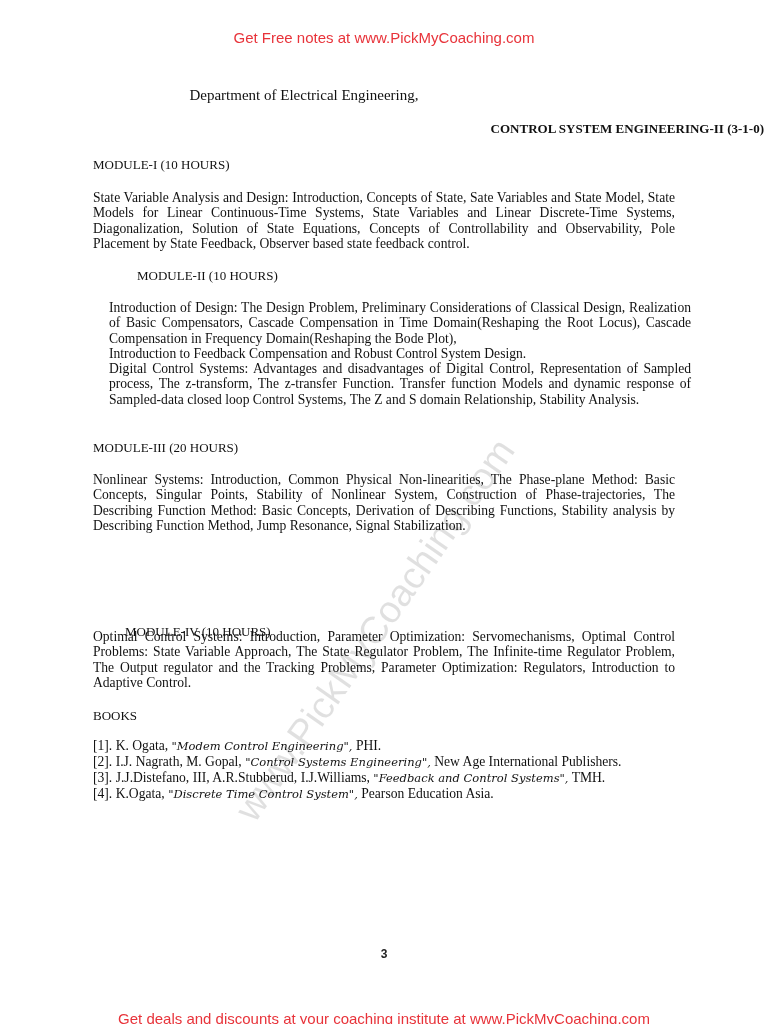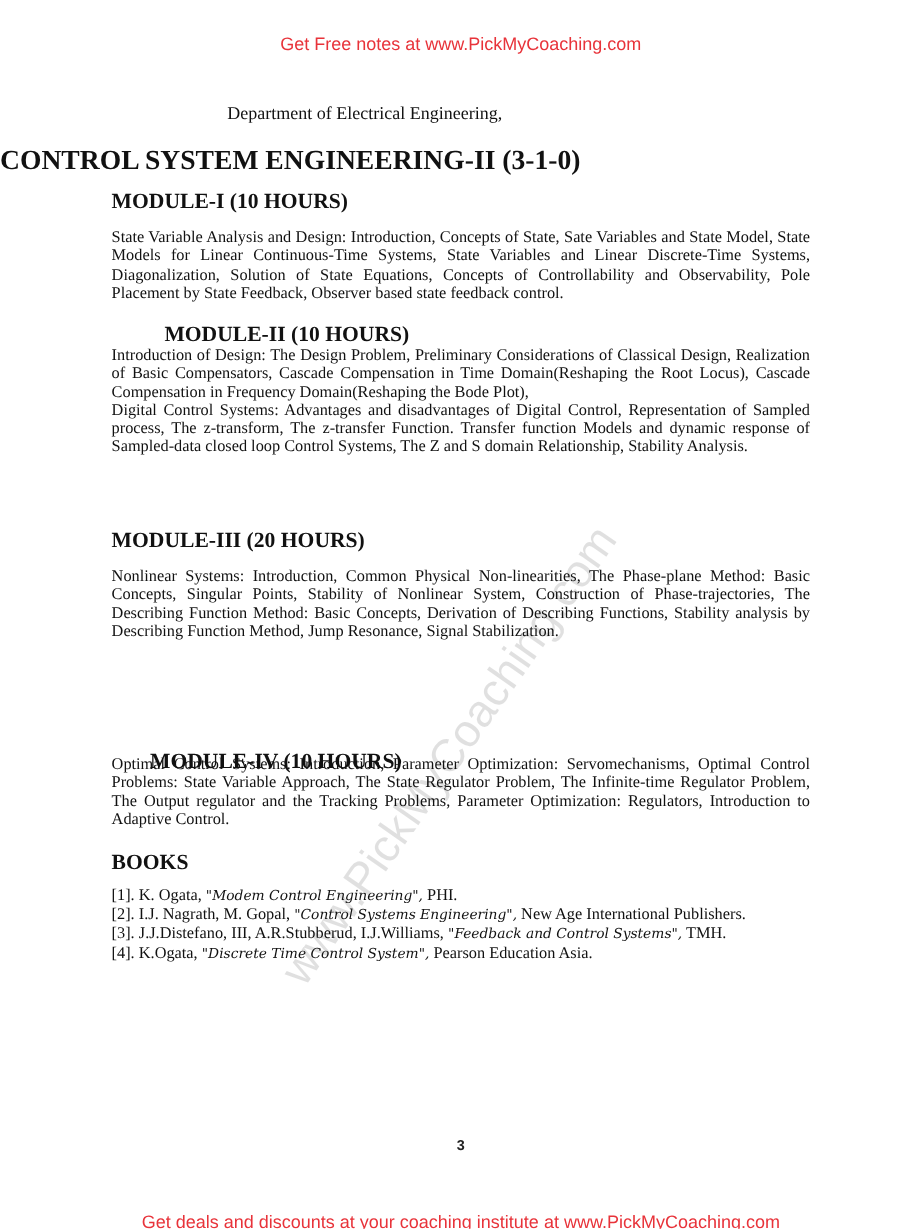--- a/index.html
+++ b/index.html
@@ -2,23 +2,23 @@
 <html><head>
   <meta charset="utf-8">
   <style>
     html, body { margin: 0; padding: 0; background: #ffffff; }
     body { width: 768px; height: 1024px; position: relative; overflow: hidden; font-family: "Liberation Serif", serif; color: #111; }
     .header-note, .footer-note { position: absolute; left: 0; width: 768px; text-align: center; font-family: "Liberation Sans", sans-serif; font-size: 15px; color: #e8333a; }
     .header-note { top: 29px; }
     .footer-note { top: 978px; margin-top: 32px; }
     .page-number { position: absolute; top: 947px; left: 0; width: 768px; text-align: center; font-family: "Liberation Sans", sans-serif; font-size: 12px; font-weight: bold; color: #222; }
     .dept { position: absolute; top: 87px; left: 0; width: 608px; text-align: center; font-size: 15px; }
-    .title { position: absolute; top: 121px; left: 0; width: 764px; text-align: left; font-size: 23px; font-weight: bold; }
+    .title { position: absolute; top: 121px; left: 0; width: 764px; text-align: right; font-size: 13px; font-weight: bold; }
     .content { position: absolute; left: 93px; width: 582px; font-size: 13.6px; line-height: 15.3px; }
-    .heading { position: absolute; left: 93px; font-size: 18px; font-weight: bold; }
+    .heading { position: absolute; left: 93px; font-size: 13px; font-weight: normal; }
     .para { text-align: justify; margin: 0; }
     .para.liap { font-family: "Liberation Serif", serif; letter-spacing: 0.1px; }
     .books { position: absolute; left: 93px; top: 738px; font-size: 13.6px; line-height: 16px; }
     .books div { white-space: nowrap; }
     .books i { font-family: "DejaVu Serif", serif; font-size: 11.5px; }
     .watermark { position: absolute; left: 375px; top: 630px; transform: translate(-50%, -50%) rotate(-55deg); font-family: "Liberation Sans", sans-serif; font-size: 38px; color: rgba(0,0,0,0.12); white-space: nowrap; pointer-events: none; }
   </style>
 </head>
 <body>
 
@@ -28,22 +28,23 @@
 
 <div class="dept">Department of Electrical Engineering,</div>
 <div class="title">CONTROL SYSTEM ENGINEERING-II (3-1-0)</div>
 
 <div class="heading" style="top:157px;">MODULE-I (10 HOURS)</div>
 <div class="content" style="top:190px;">
   <p class="para">State Variable Analysis and Design: Introduction, Concepts of State, Sate Variables and State Model, State Models for Linear Continuous-Time Systems, State Variables and Linear Discrete-Time Systems, Diagonalization, Solution of State Equations, Concepts of Controllability and Observability, Pole Placement by State Feedback, Observer based state feedback control.</p>
 </div>
 
 <div class="heading" style="top:268px;margin-left:44px;">MODULE-II (10 HOURS)</div>
-<div class="content" style="top:288px;">
+<div class="content" style="top:300px;margin-left:16px;">
   <p class="para">Introduction of Design: The Design Problem, Preliminary Considerations of Classical Design, Realization of Basic Compensators, Cascade Compensation in Time Domain(Reshaping the Root Locus), Cascade Compensation in Frequency Domain(Reshaping the Bode Plot),</p>
+  <p class="para">Introduction to Feedback Compensation and Robust Control System Design.</p>
   <p class="para">Digital Control Systems: Advantages and disadvantages of Digital Control, Representation of Sampled process, The z-transform, The z-transfer Function. Transfer function Models and dynamic response of Sampled-data closed loop Control Systems, The Z and S domain Relationship, Stability Analysis.</p>
 </div>
 
 <div class="heading" style="top:440px;">MODULE-III (20 HOURS)</div>
 <div class="content" style="top:472px;">
   <p class="para">Nonlinear Systems: Introduction, Common Physical Non-linearities, The Phase-plane Method: Basic Concepts, Singular Points, Stability of Nonlinear System, Construction of Phase-trajectories, The Describing Function Method: Basic Concepts, Derivation of Describing Functions, Stability analysis by Describing Function Method, Jump Resonance, Signal Stabilization.</p>
 </div>
 
 <div class="heading" style="top:624px;margin-left:32px;">MODULE-IV (10 HOURS)</div>
 <div class="content" style="top:629px;">

